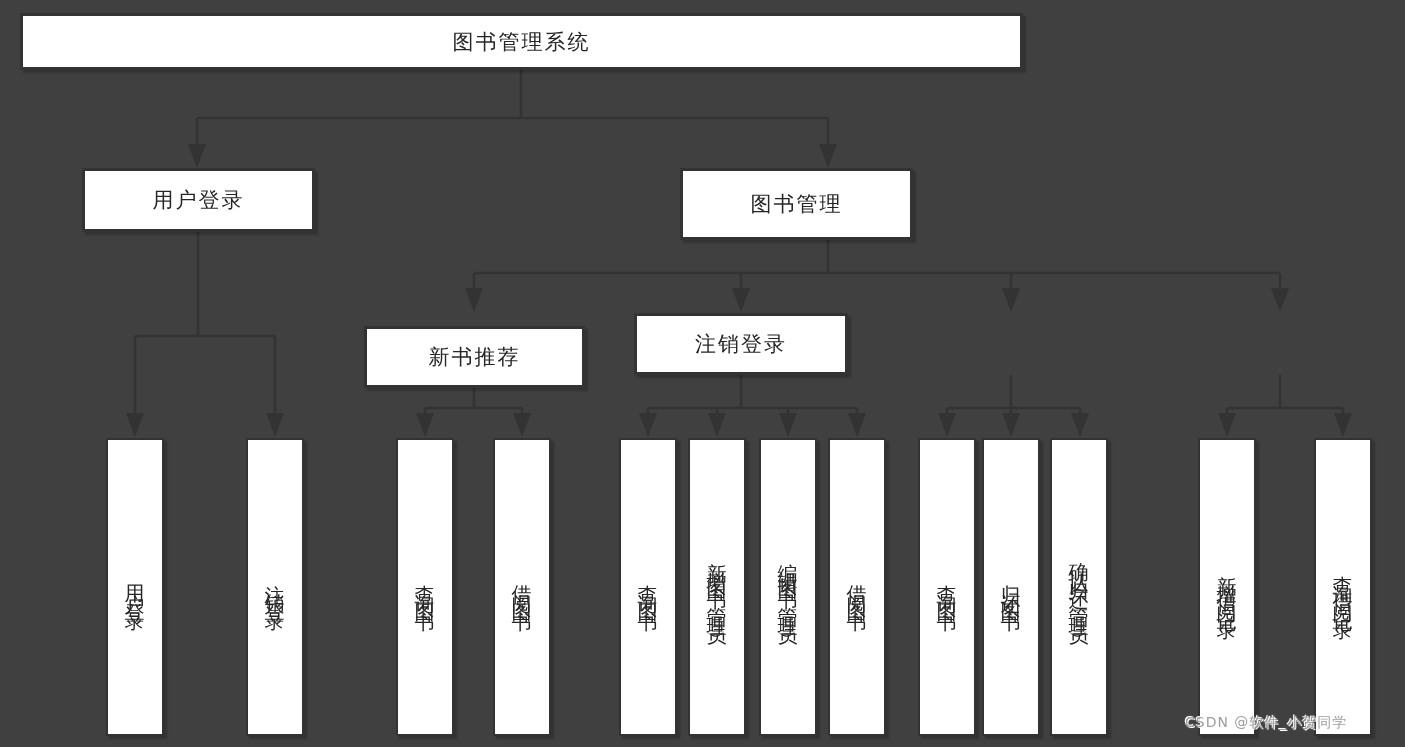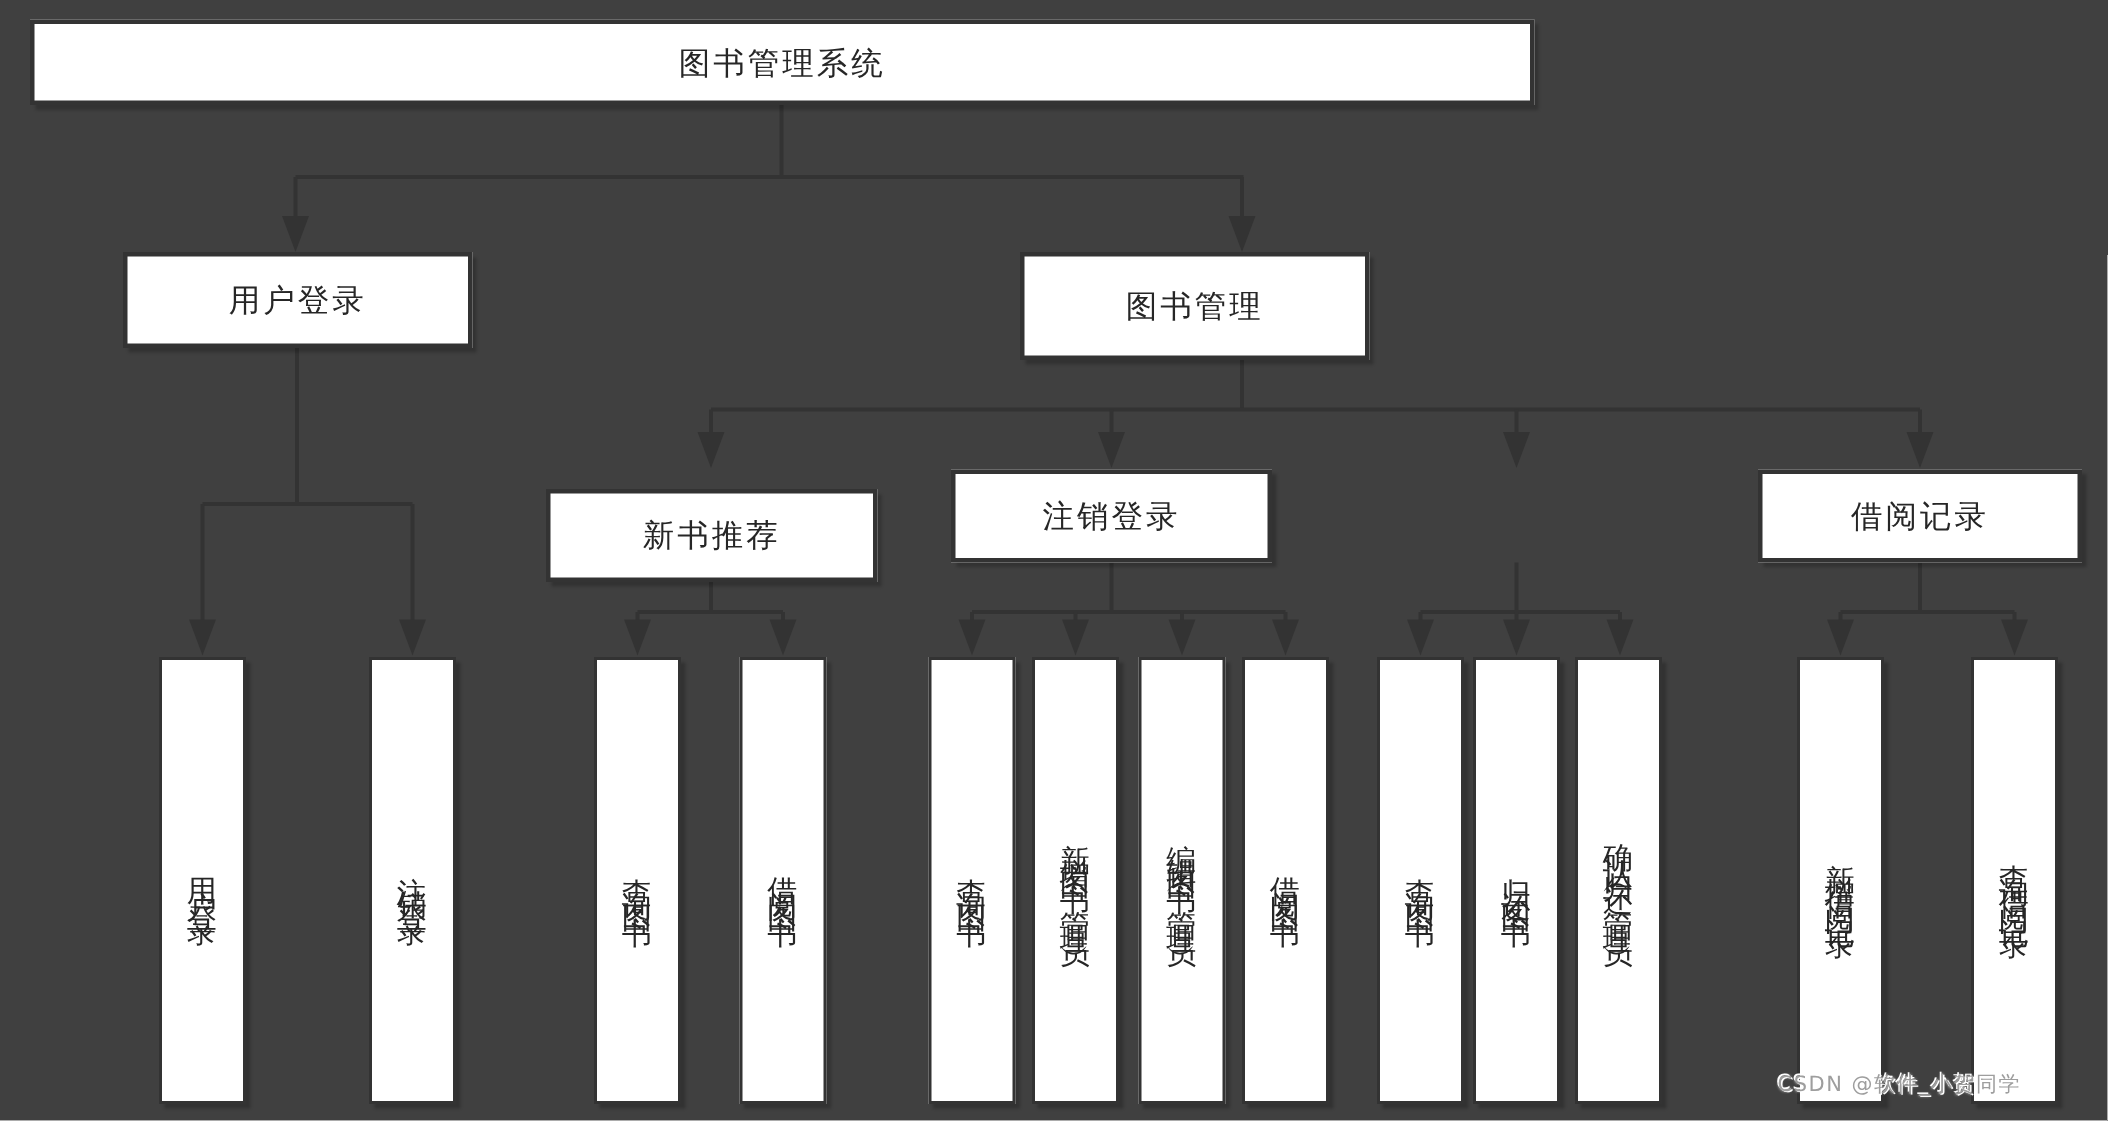--- a/index.html
+++ b/index.html
@@ -147,21 +147,20 @@
       <polygon points="1334,413 1352,413 1343,437"></polygon>
   </svg>
 
   <div class="hbox" style="left:20px; top:13px; width:1003px; height:57px;">图书管理系统</div>
 
   <div class="hbox" style="left:82px; top:168px; width:233px; height:64px;">用户登录</div>
   <div class="hbox" style="left:680px; top:168px; width:233px; height:72px;">图书管理</div>
 
   <div class="hbox" style="left:364px; top:313px; width:221px; height:62px;margin-top:13px;">新书推荐</div>
   <div class="hbox" style="left:634px; top:313px; width:214px; height:62px;">注销登录</div>
-  <div class="hbox" style="left:1172px; top:313px; width:216px; height:62px;">借阅记录</div>
 
   <div class="vbox" style="left:106px;">
     <span class="vlabel">用户登录</span>
   </div>
   <div class="vbox" style="left:246px;">
     <span class="vlabel">注销登录</span>
   </div>
 
   <div class="vbox" style="left:396px;">
     <span class="vlabel">查询图书</span>

